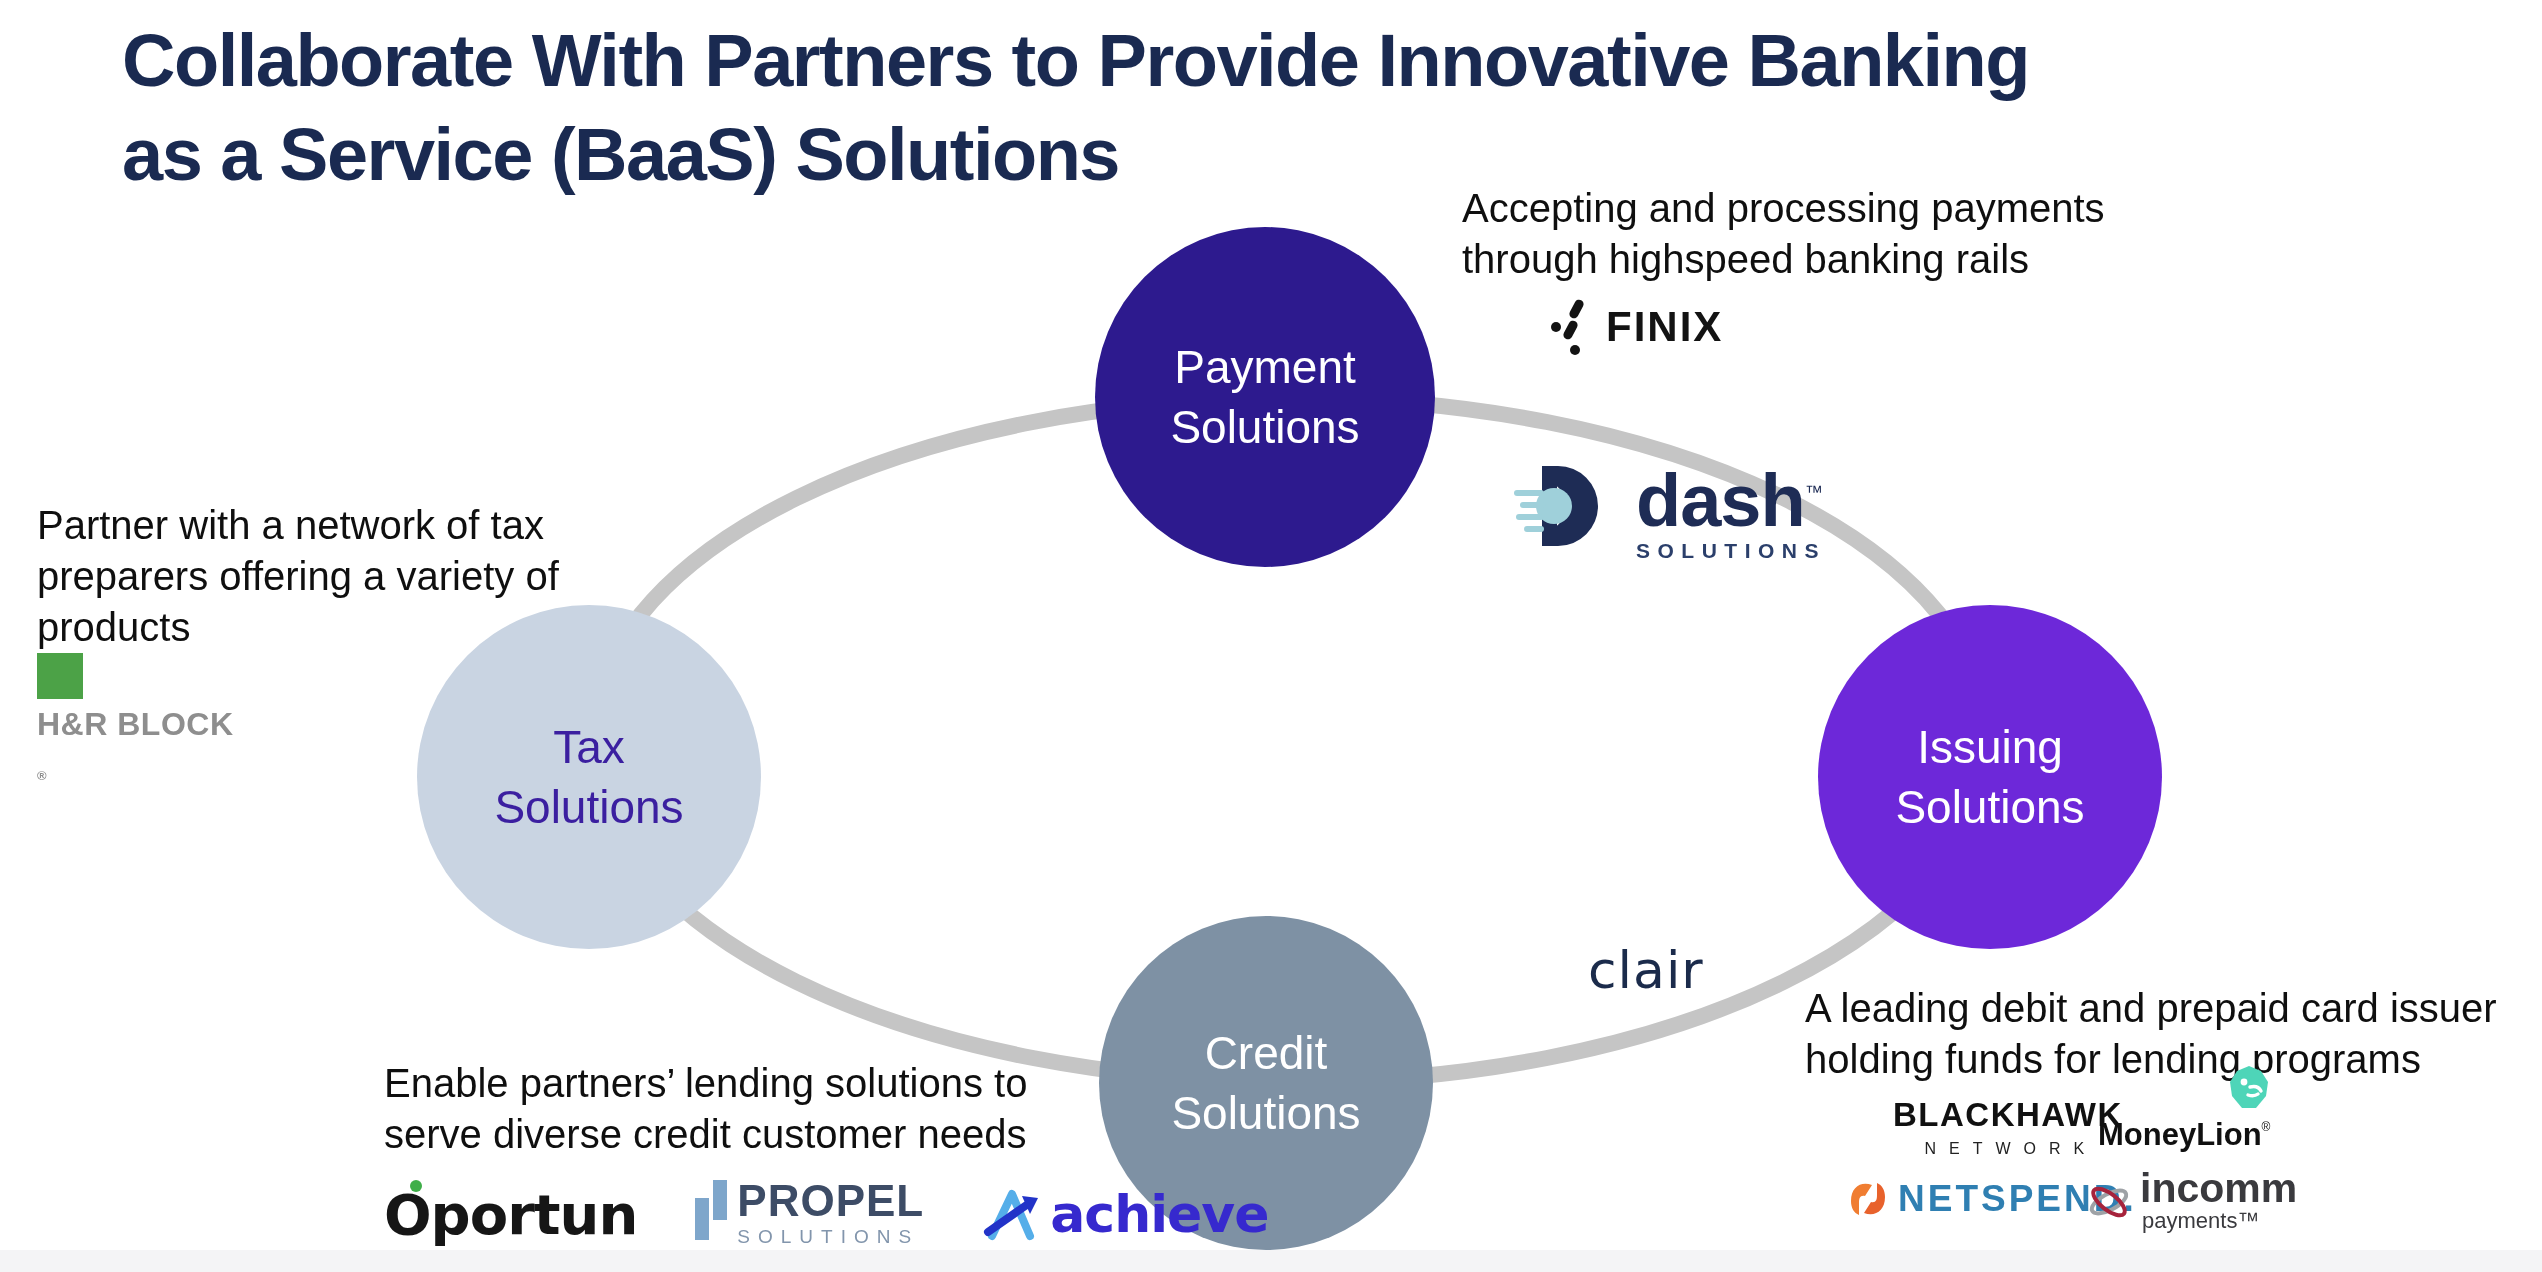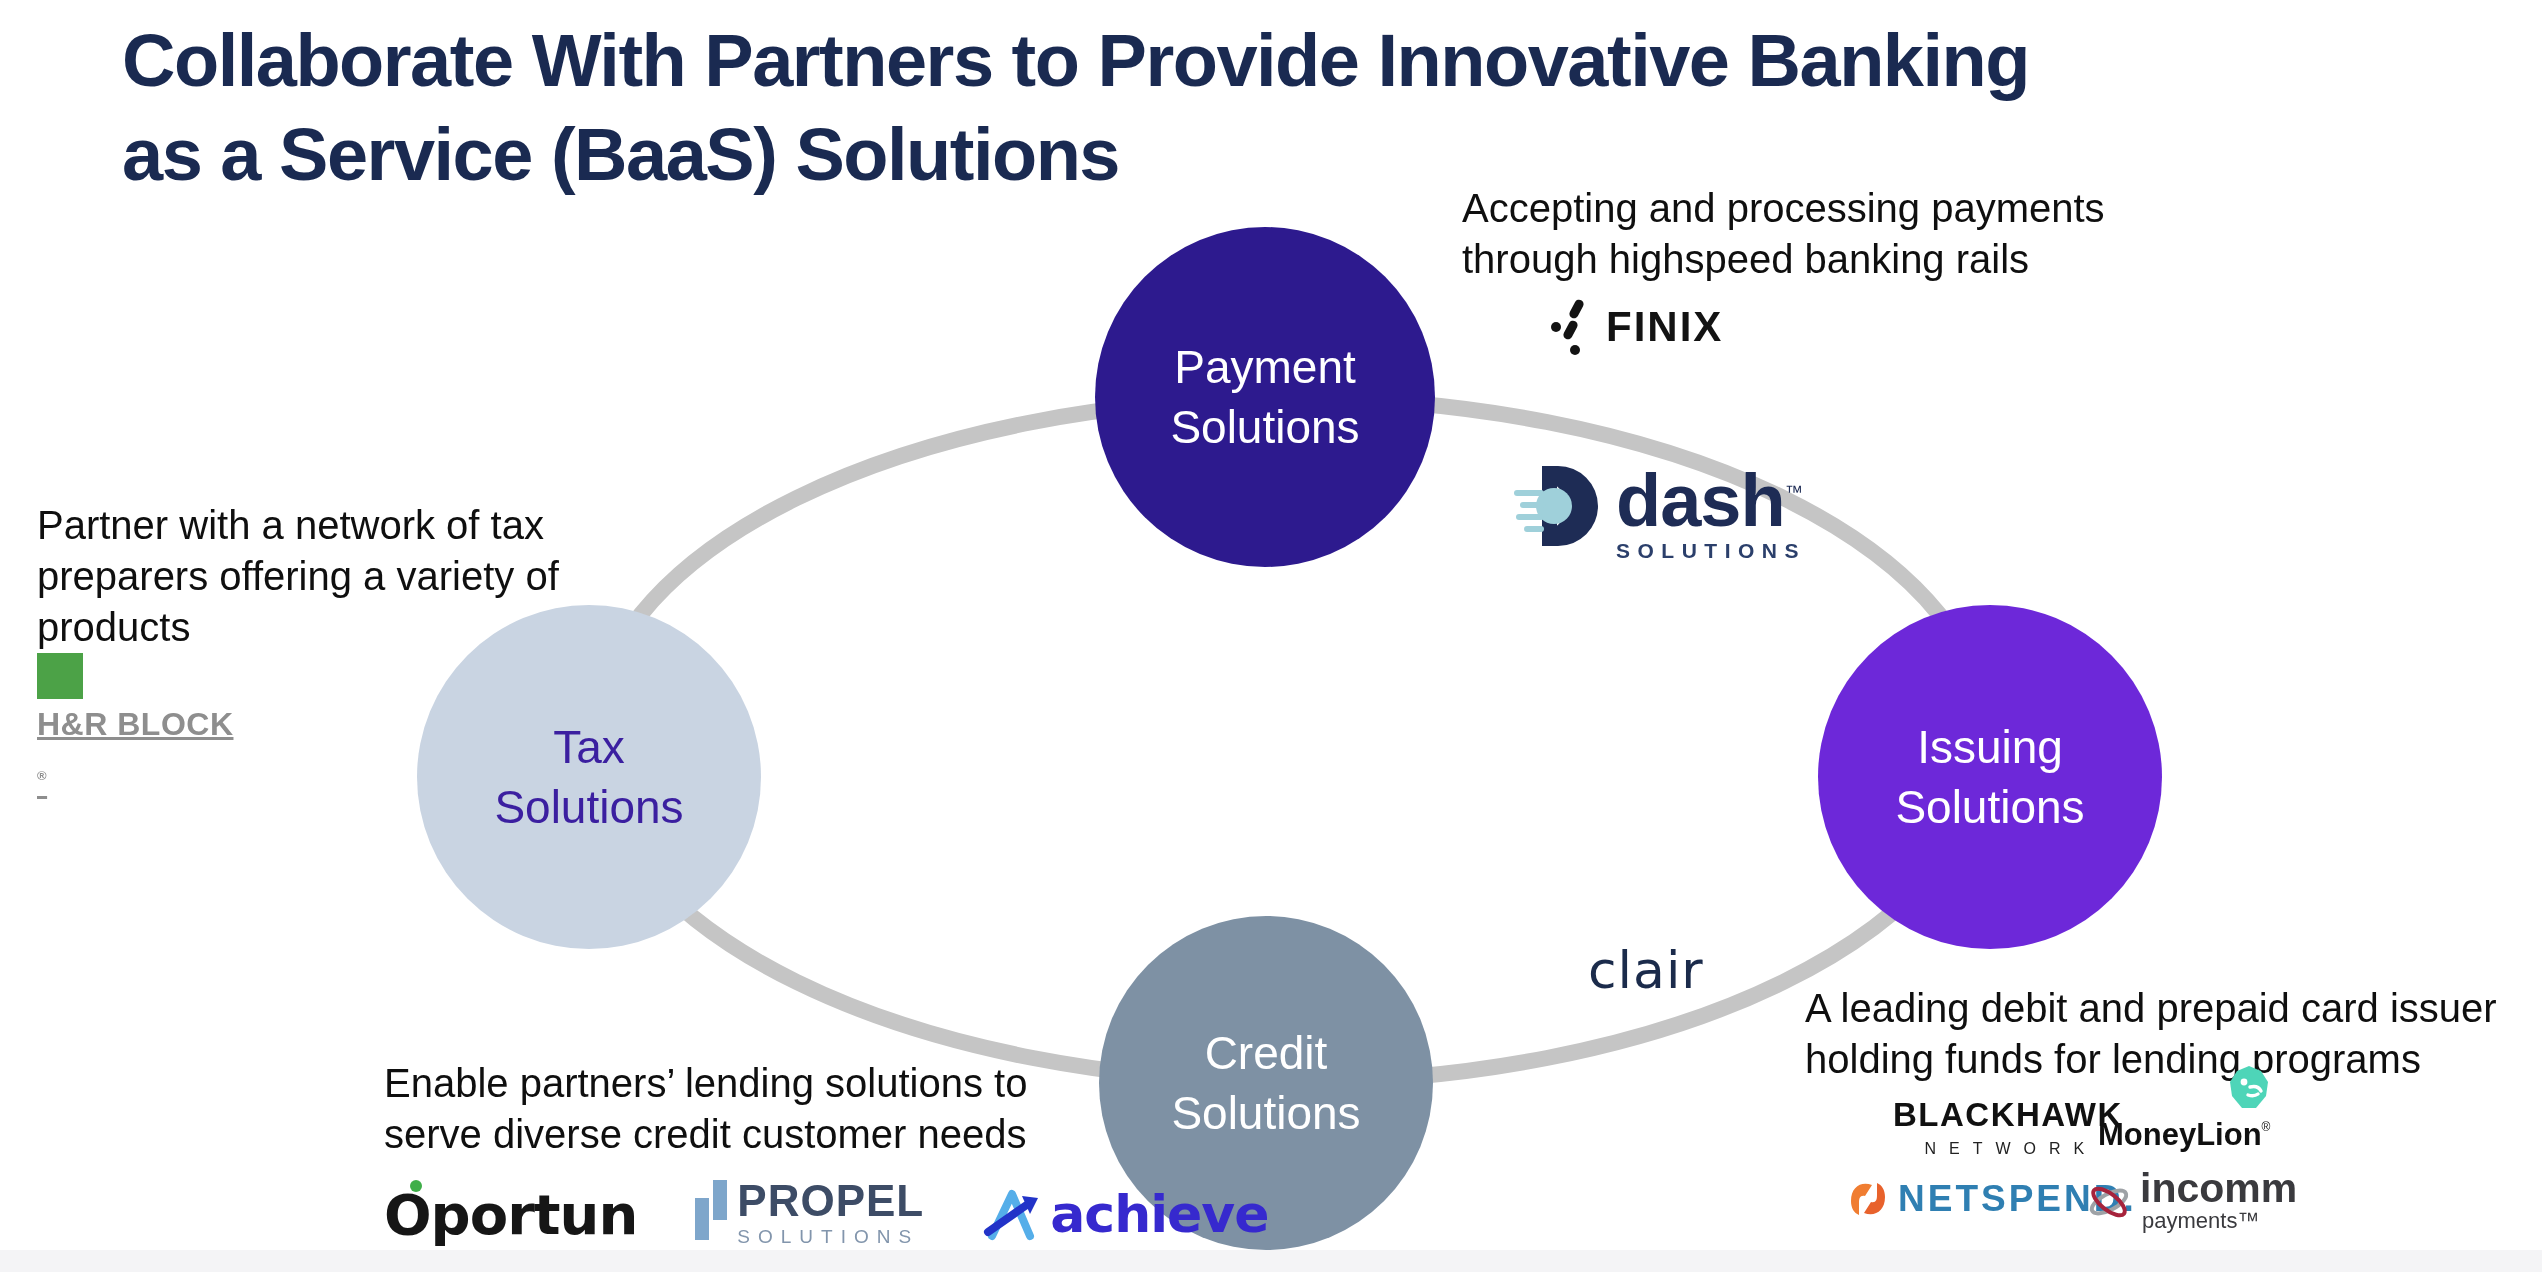--- a/index.html
+++ b/index.html
@@ -27,28 +27,28 @@
   .desc.payment-d{left:1462px;top:183px;}
   .desc.tax-d{left:37px;top:500px;}
   .desc.credit-d{left:384px;top:1058px;}
   .desc.issuing-d{left:1805px;top:983px;}
   .inline-row{display:flex;align-items:center;gap:24px;}
   
   .finix{position:absolute;left:1550px;top:298px;display:flex;align-items:center;gap:14px;}
   .finix-word{font-size:42px;font-weight:800;letter-spacing:2px;color:#131313;}
   
   .dash{position:absolute;left:1512px;top:460px;display:flex;align-items:flex-start;gap:12px;}
-  .dash-text{display:flex;flex-direction:column;align-items:flex-start;}
+  .dash-text{display:flex;flex-direction:column;align-items:flex-start;margin-left:20px;}
   .dash-word{font-size:74px;line-height:64px;font-weight:800;color:#1E2C55;letter-spacing:-1px;}
   .dash-word sup{font-size:18px;font-weight:400;vertical-align:28px;}
   .dash-sub{font-size:21px;font-weight:700;letter-spacing:7.5px;color:#2B3F6B;margin-top:6px;}
   
   .hrblock{display:flex;align-items:center;gap:13px;}
   .hrb-square{width:46px;height:46px;background:#4CA247;}
-  .hrb-word{font-size:32px;font-weight:800;letter-spacing:0.5px;color:#8E8E8E;text-decoration:underline;}
+  .hrb-word{font-size:32px;font-weight:800;letter-spacing:0.5px;color:#8E8E8E;}
   .hrb-word sup{font-size:13px;vertical-align:14px;}
   
   .clair{position:absolute;left:1588px;top:940px;font-family:"DejaVu Sans",sans-serif;
     font-size:52px;font-weight:500;color:#1B2B4B;letter-spacing:1px;}
   
   .credit-logos{position:absolute;left:384px;top:1180px;display:flex;align-items:center;gap:58px;}
   .oportun{position:relative;font-family:"DejaVu Sans",sans-serif;font-size:56px;font-weight:700;
     color:#161616;letter-spacing:-1px;}
   .oportun-dot{position:absolute;left:26px;top:-2px;width:12px;height:12px;border-radius:50%;background:#3FAE49;}
   .propel{display:flex;align-items:flex-start;gap:8px;}

